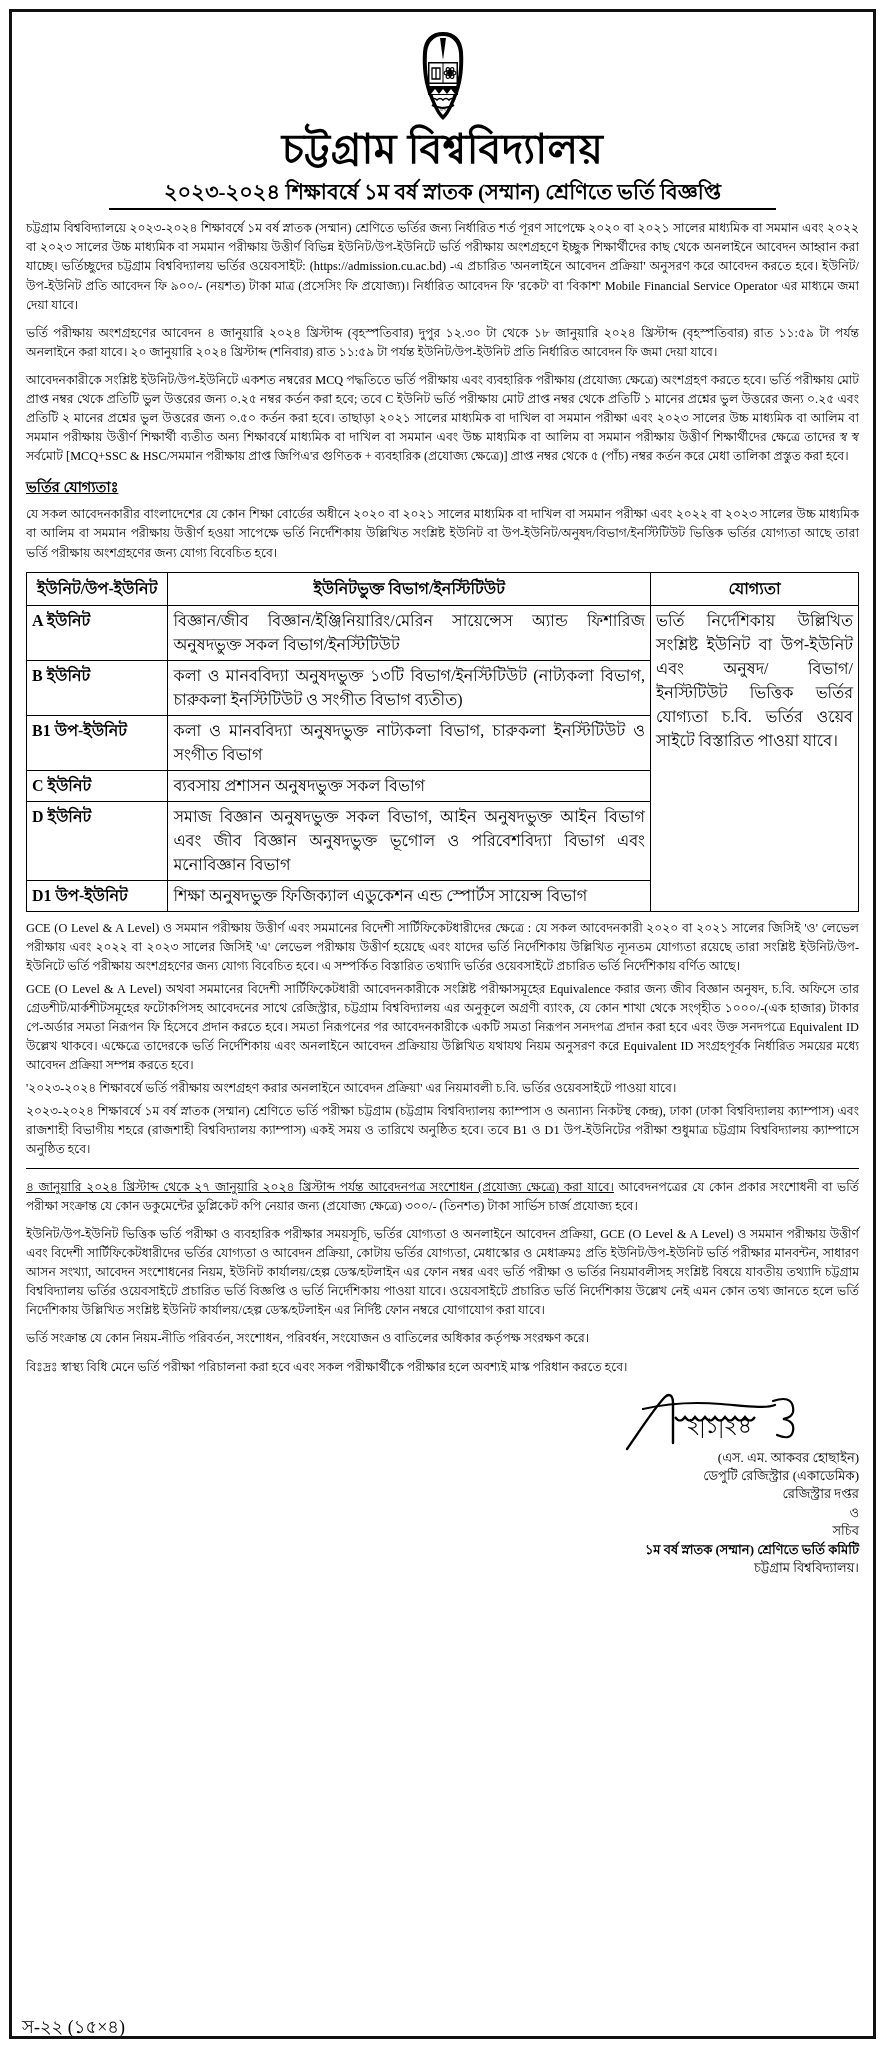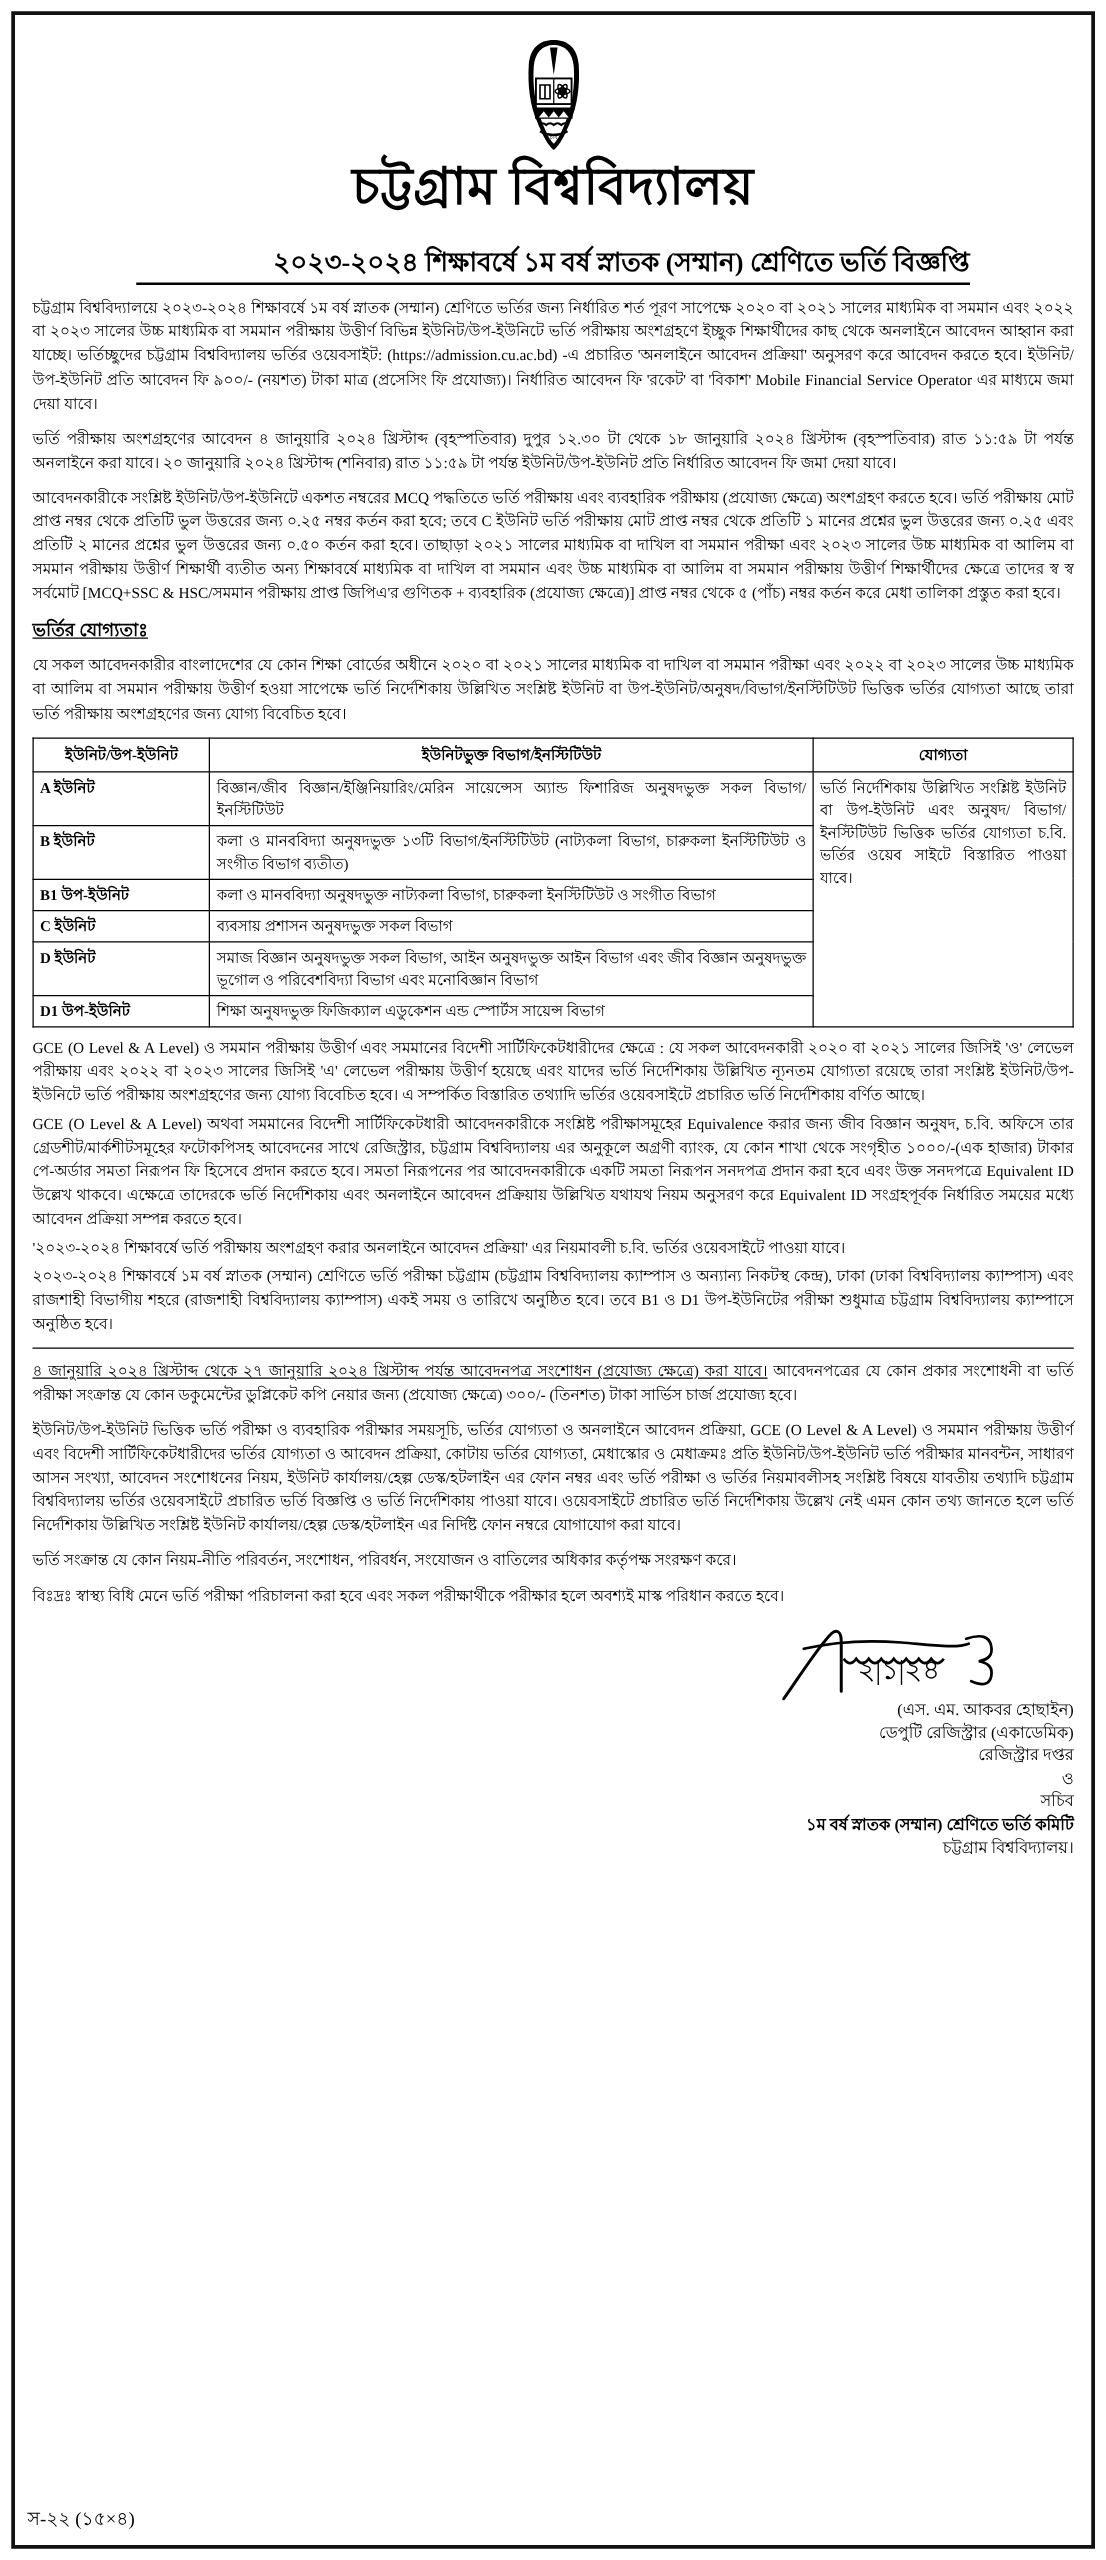--- a/index.html
+++ b/index.html
@@ -48,25 +48,25 @@
   
   .uni-name {
     text-align: center;
     font-size: 41px;
     font-weight: bold;
     letter-spacing: 0.5px;
     line-height: 1.15;
     margin-top: 2px;
   }
   .notice-title {
-    text-align: right;
+    text-align: center;
     font-size: 21px;
     font-weight: bold;
     line-height: 1.25;
-    margin-top: 24px;
+    margin-top: 6px;
     padding-bottom: 3px;
     border-bottom: 2px solid #000;
     width: 80%;
     margin-left: auto;
     margin-right: auto;
   }
 
   
   .body-area {
     margin-top: 9px;
@@ -88,21 +88,21 @@
     font-weight: bold;
     text-decoration: underline;
     margin: 10px 0 7px 0;
   }
   .underline { text-decoration: underline; }
 
   
   table.units {
     width: 100%;
     border-collapse: collapse;
-    font-size: 12px;
+    font-size: 16px;
     margin: 2px 0 7px 0;
     table-layout: fixed;
   }
   table.units th, table.units td {
     border: 1.4px solid #000;
     padding: 3px 5px;
     vertical-align: top;
     line-height: 1.5;
   }
   table.units th {
@@ -144,22 +144,22 @@
   .sig-svg {
     display: block;
     margin: 0 auto -4px auto;
   }
   .sign-line { white-space: nowrap; }
 
   
   .footcode {
     position: absolute;
     left: 22px;
-    bottom: 20px;
-    font-size: 15px;
+    bottom: 4px;
+    font-size: 18px;
     font-family: "Liberation Serif", serif;
   }
   .spacer { flex: 1 1 auto; }
 </style>
 </head>
 <body>
 
 <div class="page">
   <div class="frame">
 

